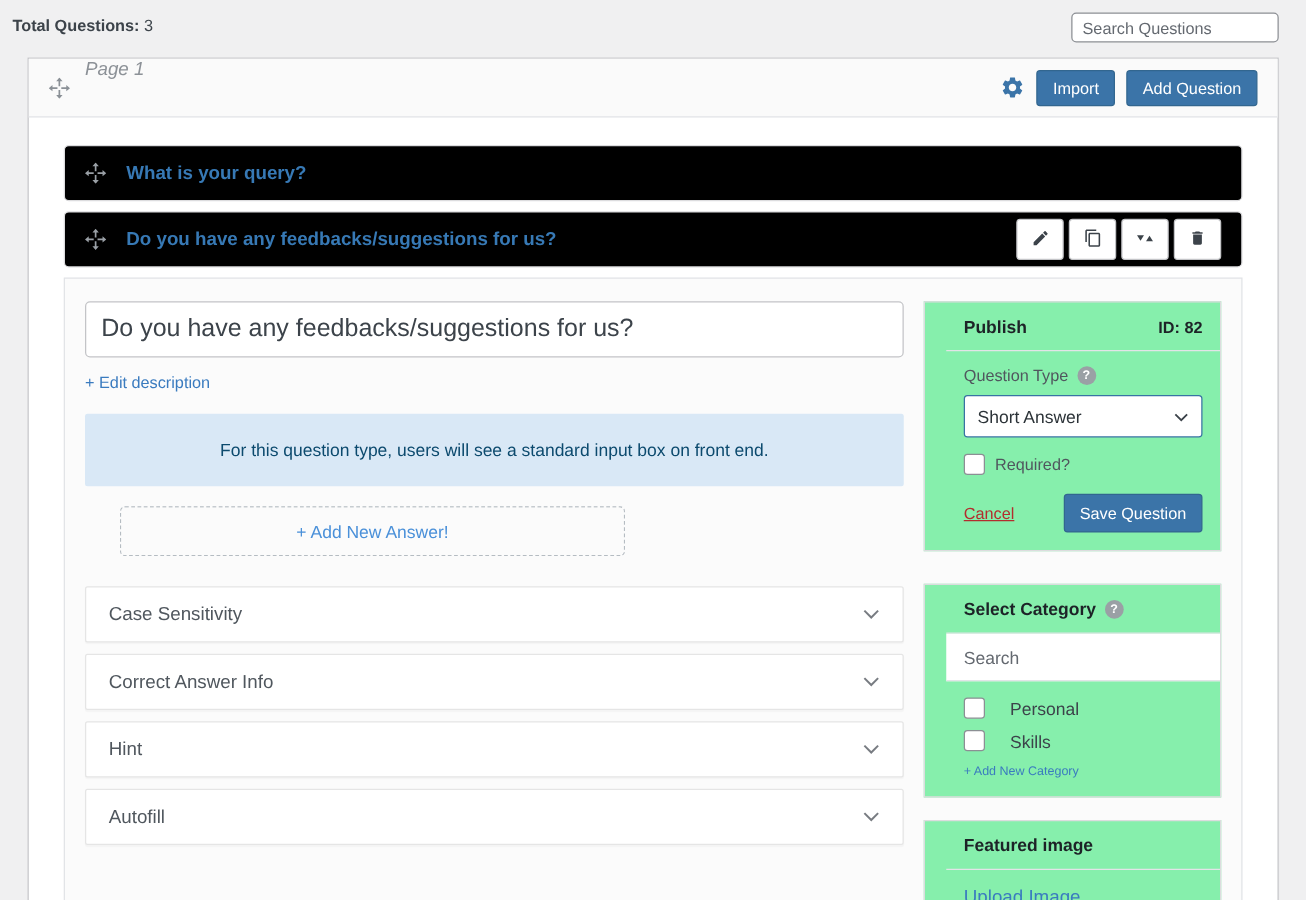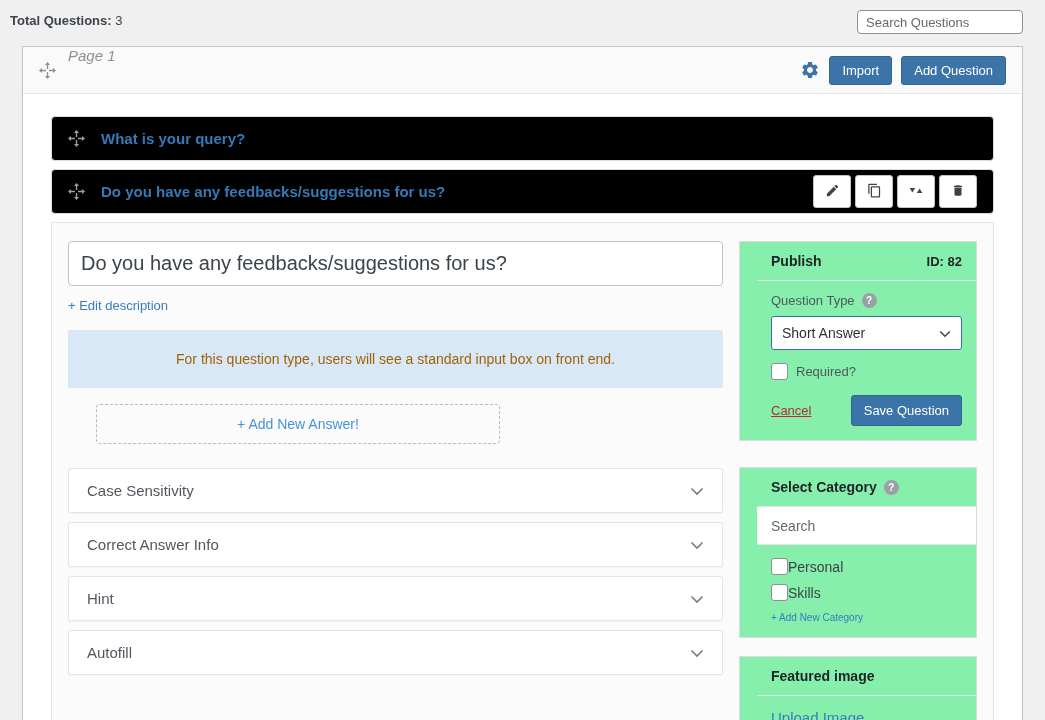--- a/index.html
+++ b/index.html
@@ -35,21 +35,21 @@
   .icon-btn{width:38px;height:33px;background:#fff;border:1px solid #c3c4c7;border-radius:3px;
     display:flex;align-items:center;justify-content:center;cursor:pointer;padding:0;}
 
   
   .editor{display:flex;gap:16px;margin-top:6px;background:#fbfbfb;border:1px solid #e2e4e7;
     padding:18px 16px;align-items:flex-start;}
   .ed-main{flex:1;min-width:0;}
   .title-input{width:100%;box-sizing:border-box;height:45px;font-size:20px;color:#3c434a;
     border:1px solid #c3c4c7;border-radius:4px;padding:0 12px;background:#fff;font-family:inherit;outline:none;}
   .edit-desc{display:inline-block;margin-top:12px;font-size:13px;color:#3a7bbf;text-decoration:none;}
-  .notice{margin-top:16px;background:#d9e8f6;color:#a16207;font-size:14px;text-align:center;
+  .notice{margin-top:16px;background:#d9e8f6;color:#0c4a6e;font-size:14px;text-align:center;
     padding:21px 16px;border-radius:2px;}
   .add-answer{margin:16px 0 0 28px;width:404px;box-sizing:border-box;border:1px dashed #b5bcc2;
     border-radius:4px;text-align:center;padding:11px 10px;color:#4a90d9;font-size:14px;cursor:pointer;background:transparent;}
   .acc-list{margin-top:24px;}
   .acc-row{display:flex;align-items:center;justify-content:space-between;background:#fff;
     border:1px solid #e5e5e5;border-radius:2px;height:43px;padding:0 18px;margin-bottom:9px;
     box-shadow:0 1px 1px rgba(0,0,0,.03);cursor:pointer;}
   .acc-label{font-size:15px;color:#50575e;}
 
   
@@ -71,21 +71,21 @@
   .cb{width:15px;height:15px;border:1px solid #8c8f94;border-radius:3px;background:#fff;
     display:inline-block;flex:0 0 15px;cursor:pointer;}
   .cb-row{display:flex;align-items:center;gap:8px;font-size:13px;color:#50575e;margin-bottom:15px;}
   .panel-ft{display:flex;align-items:center;justify-content:space-between;}
   .cancel{color:#b32d2e;font-size:13px;text-decoration:underline;}
   .save-btn{padding:7px 12px;}
   .cat-search{width:100%;box-sizing:border-box;border:none;border-bottom:1px solid #e2e4e7;
     height:38px;padding:0 14px;font-size:14px;color:#2c3338;outline:none;background:#fff;font-family:inherit;}
   .cat-search::placeholder{color:#646970;}
   .cat-options{padding:13px 14px 4px;display:flex;flex-direction:column;gap:9px;}
-  .cat-opt{display:flex;align-items:center;gap:0;font-size:14px;color:#3c434a;}
+  .cat-opt{display:flex;align-items:center;gap:20px;font-size:14px;color:#3c434a;}
   .add-cat{display:inline-block;margin:7px 14px 14px;font-size:10px;color:#3a7bbf;text-decoration:none;}
   .upload{display:inline-block;margin:13px 14px 15px;font-size:15px;color:#3a7bbf;text-decoration:none;}
 </style>
 </head>
 <body>
 
 <div class="topbar">
   <div class="total">
     <span class="lbl">Total Questions:</span>
     <span>3</span>

